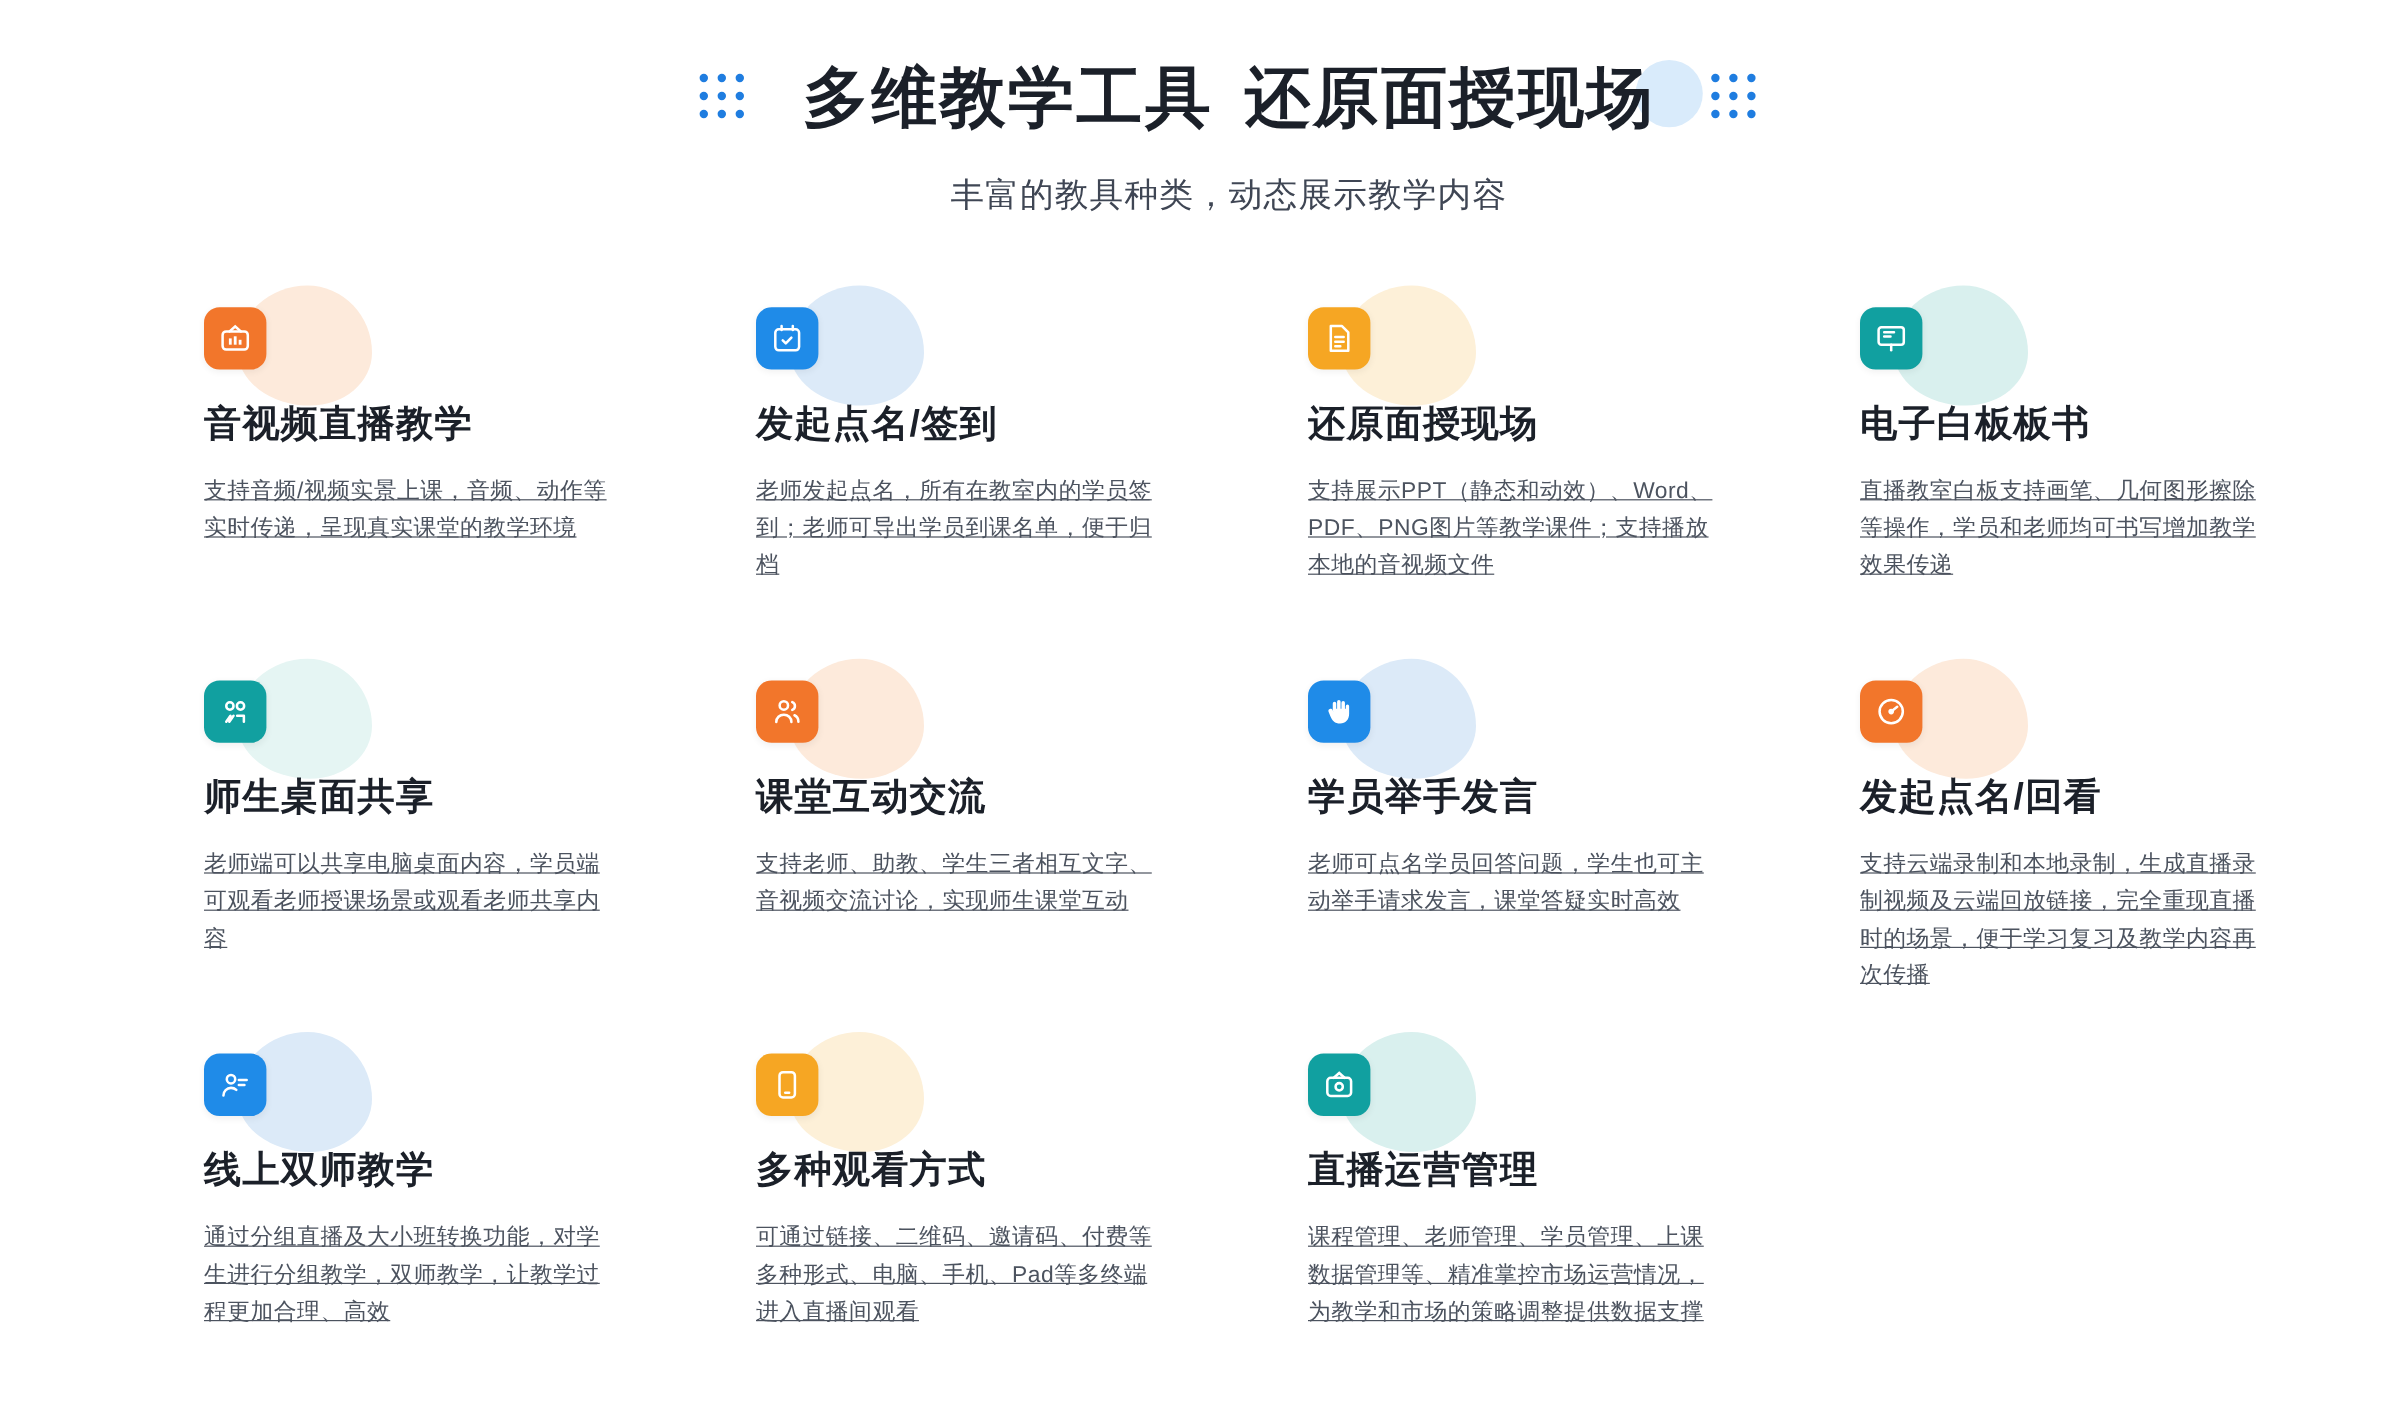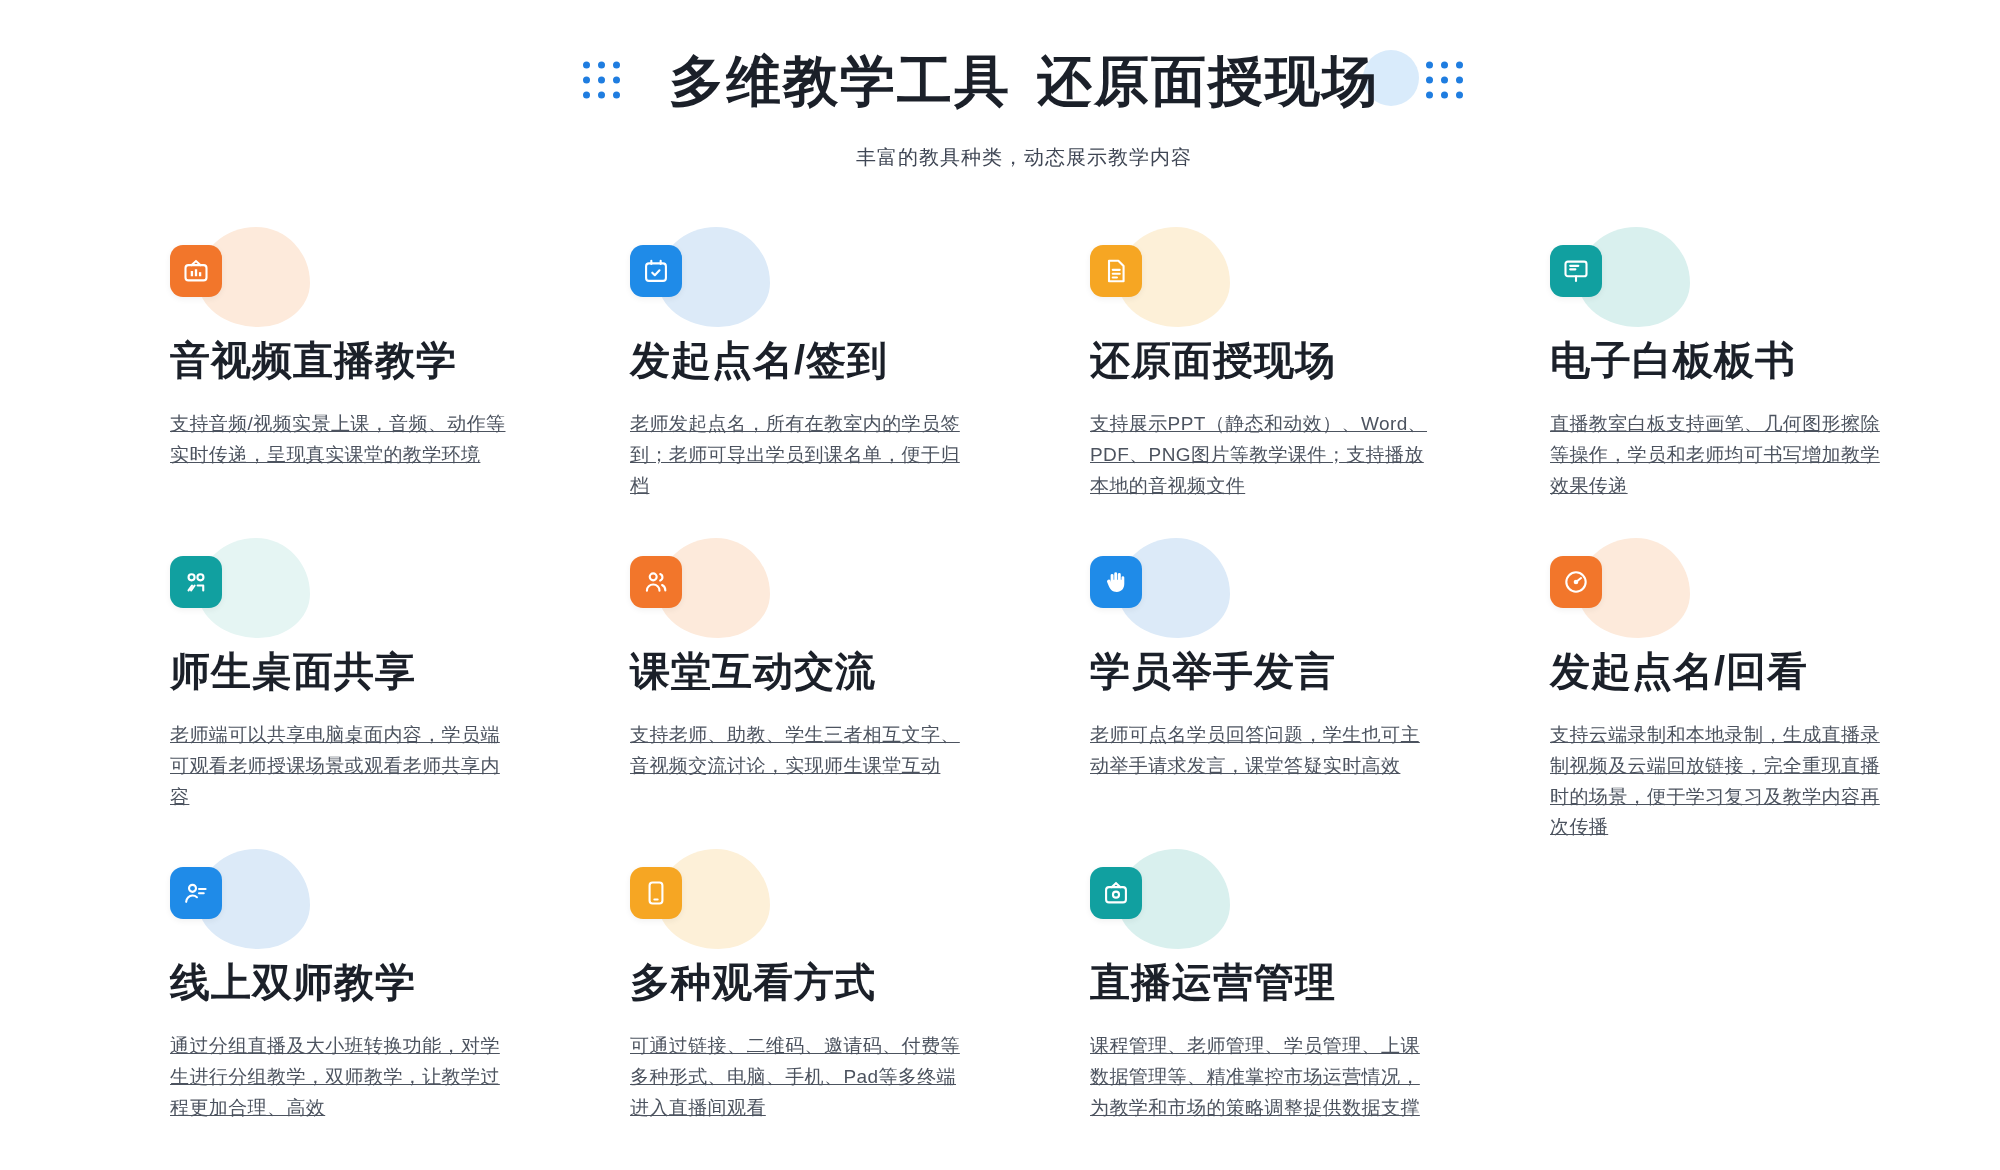--- a/index.html
+++ b/index.html
@@ -64,21 +64,21 @@
     position: absolute;
     width: 56px; height: 56px;
     border-radius: 50%;
     background: #d9ebfb;
     z-index: 1;
   }
   .blob-title.one { right: -40px; top: 2px; }
 
   .subtitle {
     margin-top: 30px;
-    font-size: 20px;
+    font-size: 28px;
     color: #3f4654;
     letter-spacing: 1px;
   }
 
   
   .grid {
     position: relative;
     margin: 0 auto;
     padding: 74px 0 0 0;
     width: 1840px;
@@ -112,22 +112,22 @@
     display: flex;
     align-items: center;
     justify-content: center;
     box-shadow: 0 2px 6px rgba(0,0,0,0.06);
   }
   .icon-box svg { display: block; }
 
   .cell-title {
     position: relative;
     z-index: 2;
-    margin-top: 36px;
-    font-size: 40px;
+    margin-top: 24px;
+    font-size: 31px;
     font-weight: bold;
     color: #1b2029;
     letter-spacing: 1px;
     white-space: nowrap;
   }
   .cell-desc {
     position: relative;
     z-index: 2;
     margin-top: 21px;
     font-size: 19px;

